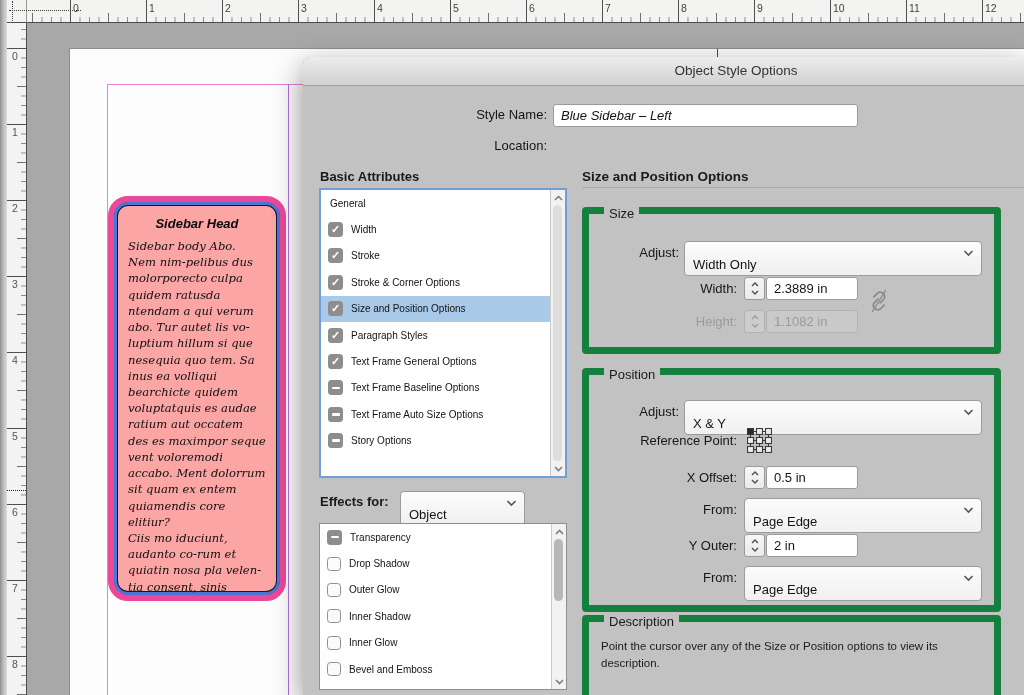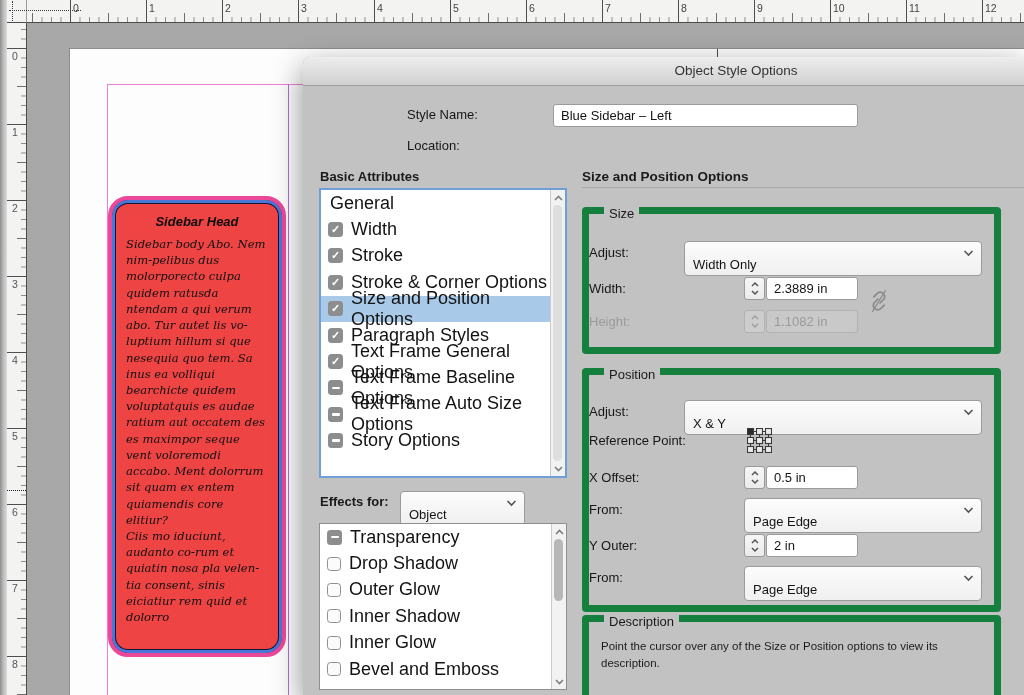--- a/index.html
+++ b/index.html
@@ -40,37 +40,37 @@
     border-top:1px dotted #222;}
   
   .page{position:absolute;left:69px;top:48px;width:955px;height:647px;background:#fdfdfd;
     border-left:1px solid #8d8d8d;border-top:1px solid #8d8d8d;}
   .guide{position:absolute;}
   .guide.v1{left:37px;top:35px;bottom:0;width:1px;background:#ef7fd4;}
   .guide.v2{left:218px;top:35px;bottom:0;width:1px;background:#b06fd8;}
   .guide.h1{left:37px;top:35px;right:0;height:1px;background:#ef7fd4;}
   .guide.tick{left:647px;top:0;height:10px;width:1px;background:#4a4a4a;}
   
-  .sidebar-frame{position:absolute;left:38px;top:147px;width:178px;height:461px;
-    background:#ef4444;border:4px solid #ec4899;border-radius:20px;
+  .sidebar-frame{position:absolute;left:38px;top:147px;width:178px;height:405px;
+    background:#fca5a5;border:6px solid #ec4899;border-radius:20px;
     box-shadow:inset 0 0 0 3px #4a76d8,inset 0 0 0 4px #0d1636;
     box-sizing:border-box;overflow:hidden;}
   .sb-head{margin-top:14px;text-align:center;font-weight:bold;font-style:italic;
     font-size:13px;color:#0d0d0d;}
   .sb-body{margin:7px 14px 0 14px;font-family:"DejaVu Serif",serif;font-style:italic;
     font-size:11.6px;line-height:1.4;color:#101010;white-space:pre-line;}
   
   .dialog{position:absolute;left:303px;top:57px;width:721px;height:638px;background:#c2c2c2;
     border-radius:7px 0 0 0;box-shadow:0 10px 30px rgba(0,0,0,.45);overflow:hidden;
     font-size:13px;color:#161616;}
   .titlebar{position:absolute;left:0;top:0;right:0;height:28px;border-radius:7px 0 0 0;
     background:linear-gradient(#ededed,#d1d1d1);border-bottom:1px solid #9e9e9e;}
   .title-text{position:absolute;left:433px;top:6px;transform:translateX(-50%);
     font-size:13.5px;color:#333;white-space:nowrap;}
-  .flabel{position:absolute;color:#161616;white-space:nowrap;}
+  .flabel{position:absolute;text-align:right;color:#161616;white-space:nowrap;}
   .flabel.dim{color:#9b9b9b;}
   .tfield{position:absolute;height:21px;background:#fff;border:1px solid #9b9b9b;
     border-radius:3px;display:flex;align-items:center;padding:0 7px;color:#141414;}
   .tfield.dim{background:#c9c9c9;border-color:#b2b2b2;color:#9b9b9b;}
   .dd{position:absolute;height:21px;background:linear-gradient(#fcfcfc,#f0f0f0);
     border:1px solid #9b9b9b;border-radius:4px;display:flex;align-items:center;
     padding:12px 22px 0 8px;color:#141414;}
   .dd .chev{position:absolute;right:7px;top:7px;}
   .stp{position:absolute;width:19px;height:21px;background:linear-gradient(#f6f6f6,#ebebeb);
     border:1px solid #9b9b9b;border-radius:3px;display:flex;align-items:center;justify-content:center;}
@@ -80,21 +80,21 @@
   .panel-rule{position:absolute;left:279px;top:130px;right:0;height:1px;background:#a9a9a9;}
   .group{position:absolute;border:7px solid #15803d;border-radius:4px;}
   .legend{position:absolute;top:-8px;left:15px;background:#c2c2c2;padding:0 5px;
     font-size:13px;color:#1a1a1a;}
   
   .listbox{position:absolute;background:#fff;box-sizing:border-box;}
   .listbox.focus{border:2px solid #6f9ed8;}
   .listbox.plain{border:1px solid #8f8f8f;}
   .lrows{position:absolute;left:0;top:0;right:14px;bottom:0;overflow:hidden;}
   .lrow{display:flex;align-items:center;gap:8px;height:26.4px;padding-left:7px;
-    font-size:18px;color:#131313;}
+    font-size:10px;color:#131313;}
   .lrow.nocb{padding-left:9px;}
   .lrow.sel{background:#a9c9e8;}
   .cb{width:15px;height:15px;border-radius:3.5px;background:#8d8d8d;flex:none;
     display:flex;align-items:center;justify-content:center;box-sizing:border-box;}
   .cb.checked::after{content:"✓";color:#fff;font-size:11px;font-weight:bold;line-height:1;}
   .cb.mixed::after{content:"";width:8px;height:2.5px;background:#fff;border-radius:1px;}
   .cb.unchecked{background:#fbfbfb;border:1px solid #8f8f8f;width:14px;height:14px;}
   .sbar{position:absolute;top:0;right:0;bottom:0;width:14px;background:#f2f2f2;
     border-left:1px solid #cacaca;}
   .sbar .arr{position:absolute;left:0;right:0;height:13px;display:flex;align-items:center;
@@ -154,21 +154,21 @@
   <div class="corner"></div>
   <div class="cross-h"></div>
   <div class="cross-v"></div>
 
   <div class="dialog">
     <div class="titlebar">
       <span class="title-text">Object Style Options</span>
     </div>
 
     <div class="flabel" style="left:104px;top:50px;width:140px;">Style Name:</div>
-    <div class="tfield" style="left:250px;top:47px;width:289px;">
+    <div class="tfield" style="left:250px;top:47px;width:289px;font-style:italic;">
       <span>Blue Sidebar – Left</span>
     </div>
     <div class="flabel" style="left:104px;top:81px;width:140px;">Location:</div>
 
     <div class="sect-label" style="left:17px;top:112px;">Basic Attributes</div>
 
     <div class="listbox focus" style="left:16px;top:131px;width:248px;height:290px;">
       <div class="lrows" id="basic-rows">
           <div class="lrow nocb">
             <span>General</span>

